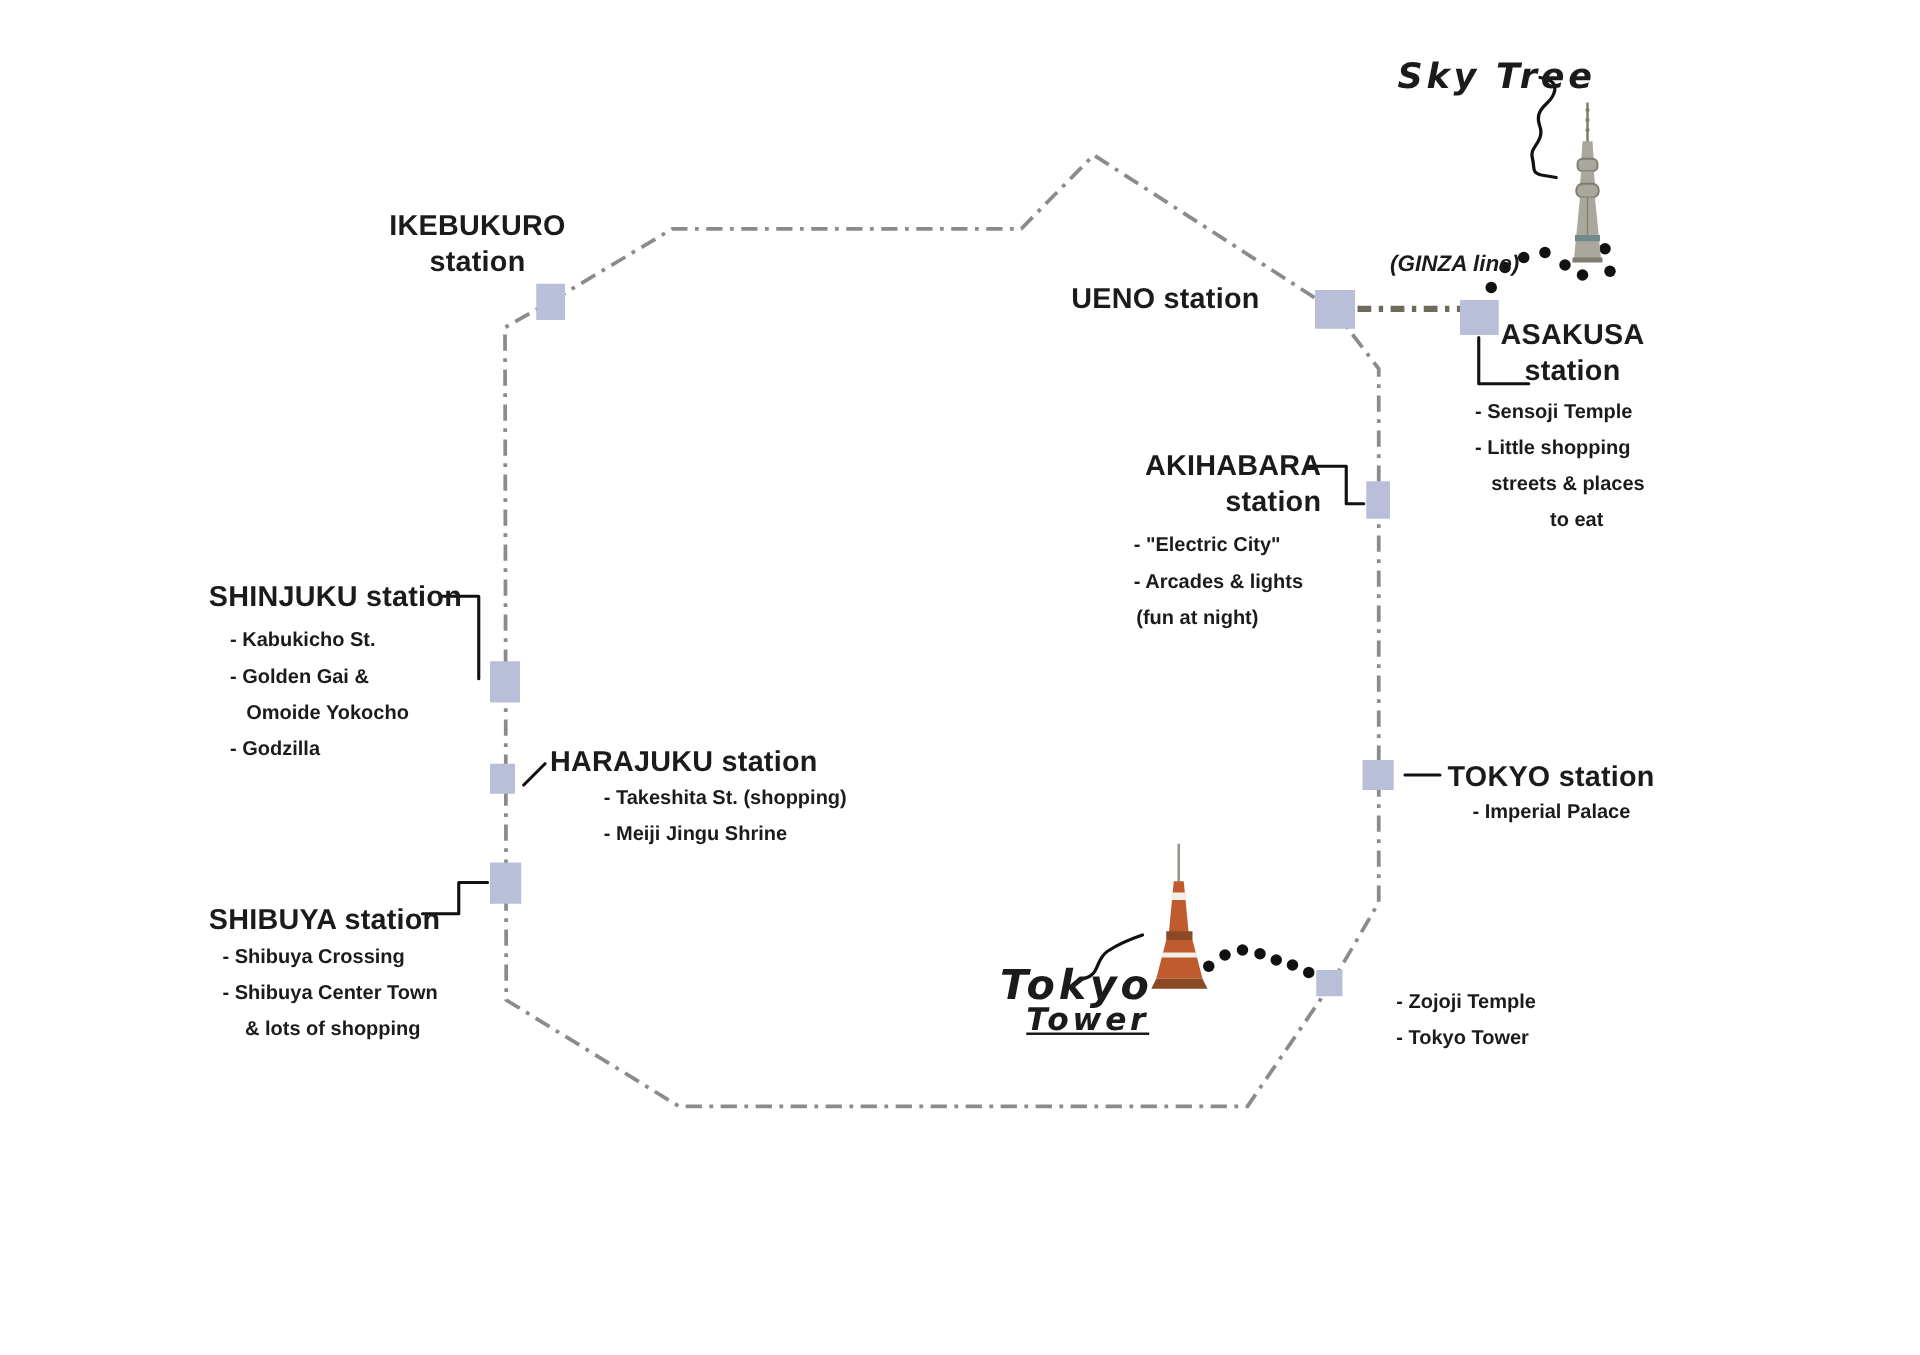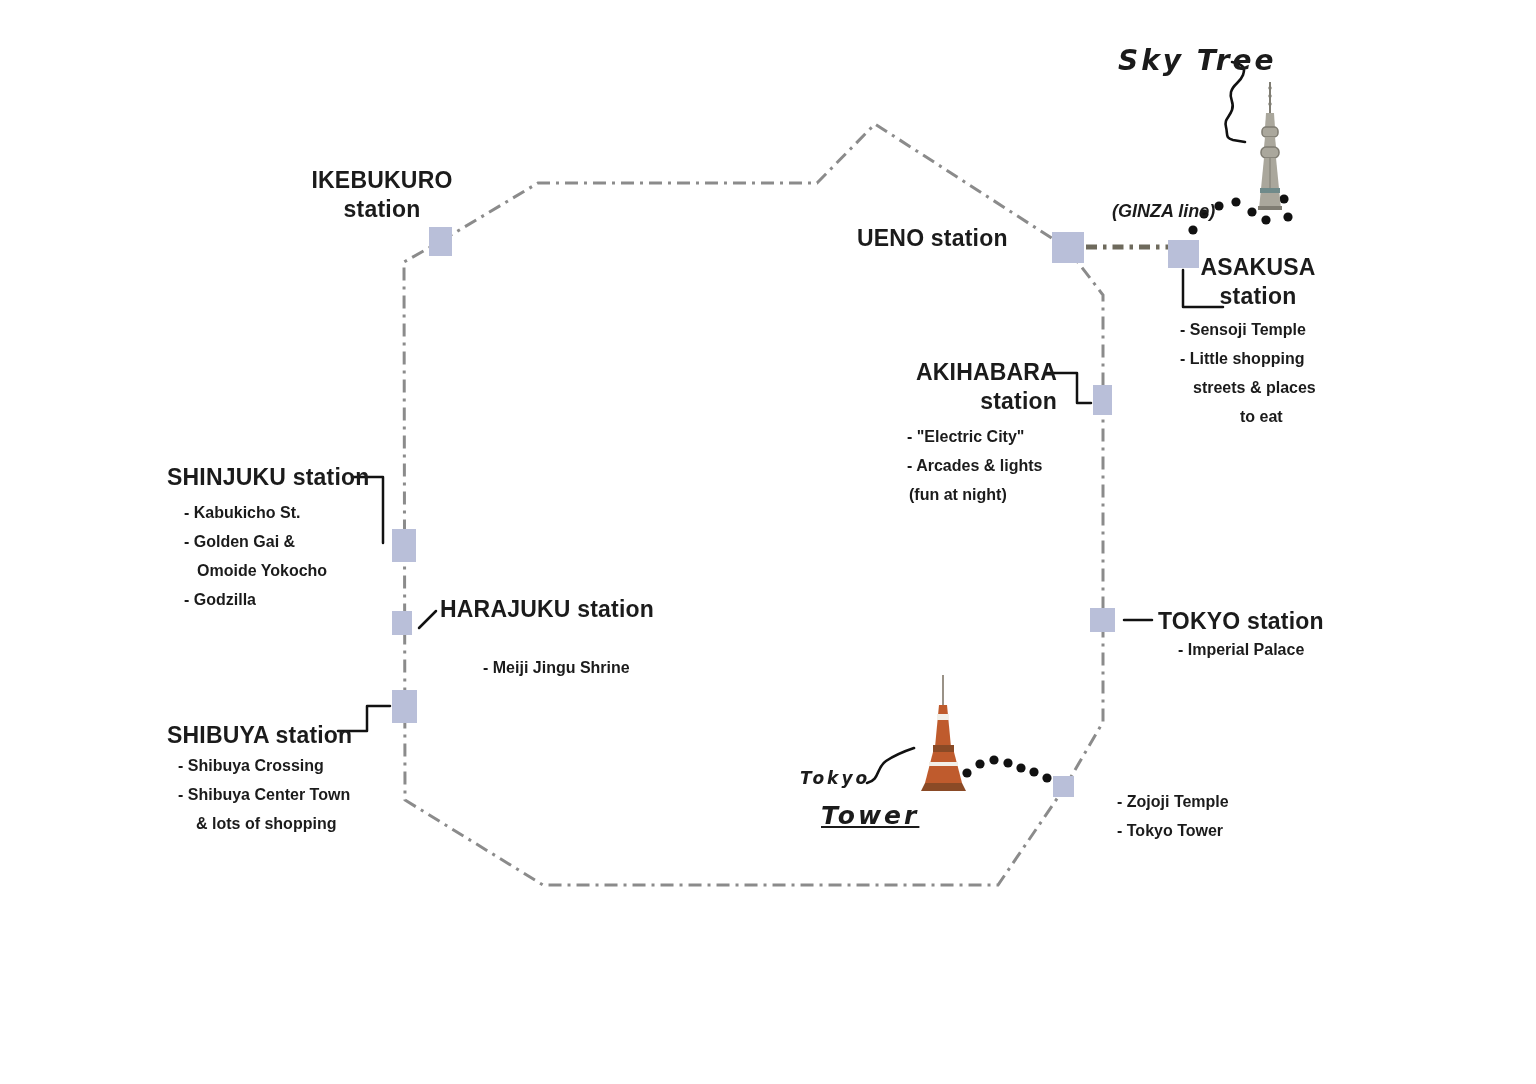--- a/index.html
+++ b/index.html
@@ -133,24 +133,25 @@
   <div class="blt" style="left:1117px;top:792px;">- Zojoji Temple</div>
   <div class="blt" style="left:1117px;top:821px;">- Tokyo Tower</div>
 
   <div class="lbl" style="left:167px;top:463px;">SHINJUKU station</div>
   <div class="blt" style="left:184px;top:503px;">- Kabukicho St.</div>
   <div class="blt" style="left:184px;top:532px;">- Golden Gai &amp;</div>
   <div class="blt" style="left:197px;top:561px;">Omoide Yokocho</div>
   <div class="blt" style="left:184px;top:590px;">- Godzilla</div>
 
   <div class="lbl" style="left:440px;top:595px;">HARAJUKU station</div>
+  <div class="blt" style="left:483px;top:629px;">- Takeshita St. (shopping)</div>
   <div class="blt" style="left:483px;top:658px;">- Meiji Jingu Shrine</div>
 
   <div class="lbl" style="left:167px;top:721px;">SHIBUYA station</div>
   <div class="blt" style="left:178px;top:756px;">- Shibuya Crossing</div>
   <div class="blt" style="left:178px;top:785px;">- Shibuya Center Town</div>
   <div class="blt" style="left:196px;top:814px;">&amp; lots of shopping</div>
 
   <div class="hand" style="left:1118px;top:44px;">Sky Tree</div>
-  <div class="hand" style="left:800px;top:768px;font-size:17px;">Tokyo</div>
+  <div class="hand" style="left:800px;top:768px;font-size:33px;">Tokyo</div>
   <div class="hand" style="left:821px;top:801px;font-size:25px;text-decoration:underline;">Tower</div>
 
 </div>
 
 </body></html>

